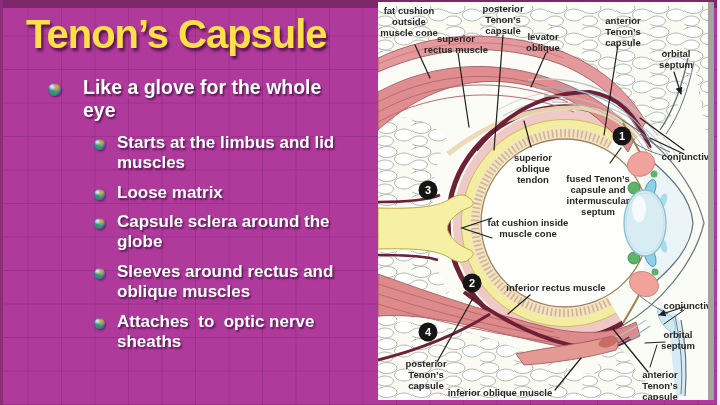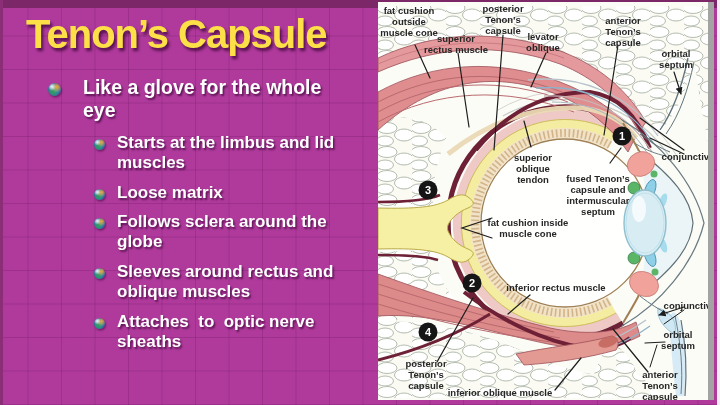--- a/index.html
+++ b/index.html
@@ -82,21 +82,21 @@
       <div class="row l2">
         <span class="ball"></span>
         <div class="btxt">Starts at the limbus and lid muscles</div>
       </div>
       <div class="row l2">
         <span class="ball"></span>
         <div class="btxt">Loose matrix</div>
       </div>
       <div class="row l2">
         <span class="ball"></span>
-        <div class="btxt">Follows sclera around the globe</div>
+        <div class="btxt">Capsule sclera around the globe</div>
       </div>
       <div class="row l2">
         <span class="ball"></span>
         <div class="btxt">Sleeves around rectus and oblique muscles</div>
       </div>
       <div class="row l2">
         <span class="ball"></span>
         <div class="btxt">Attaches  to  optic nerve sheaths</div>
       </div>
     </div>

